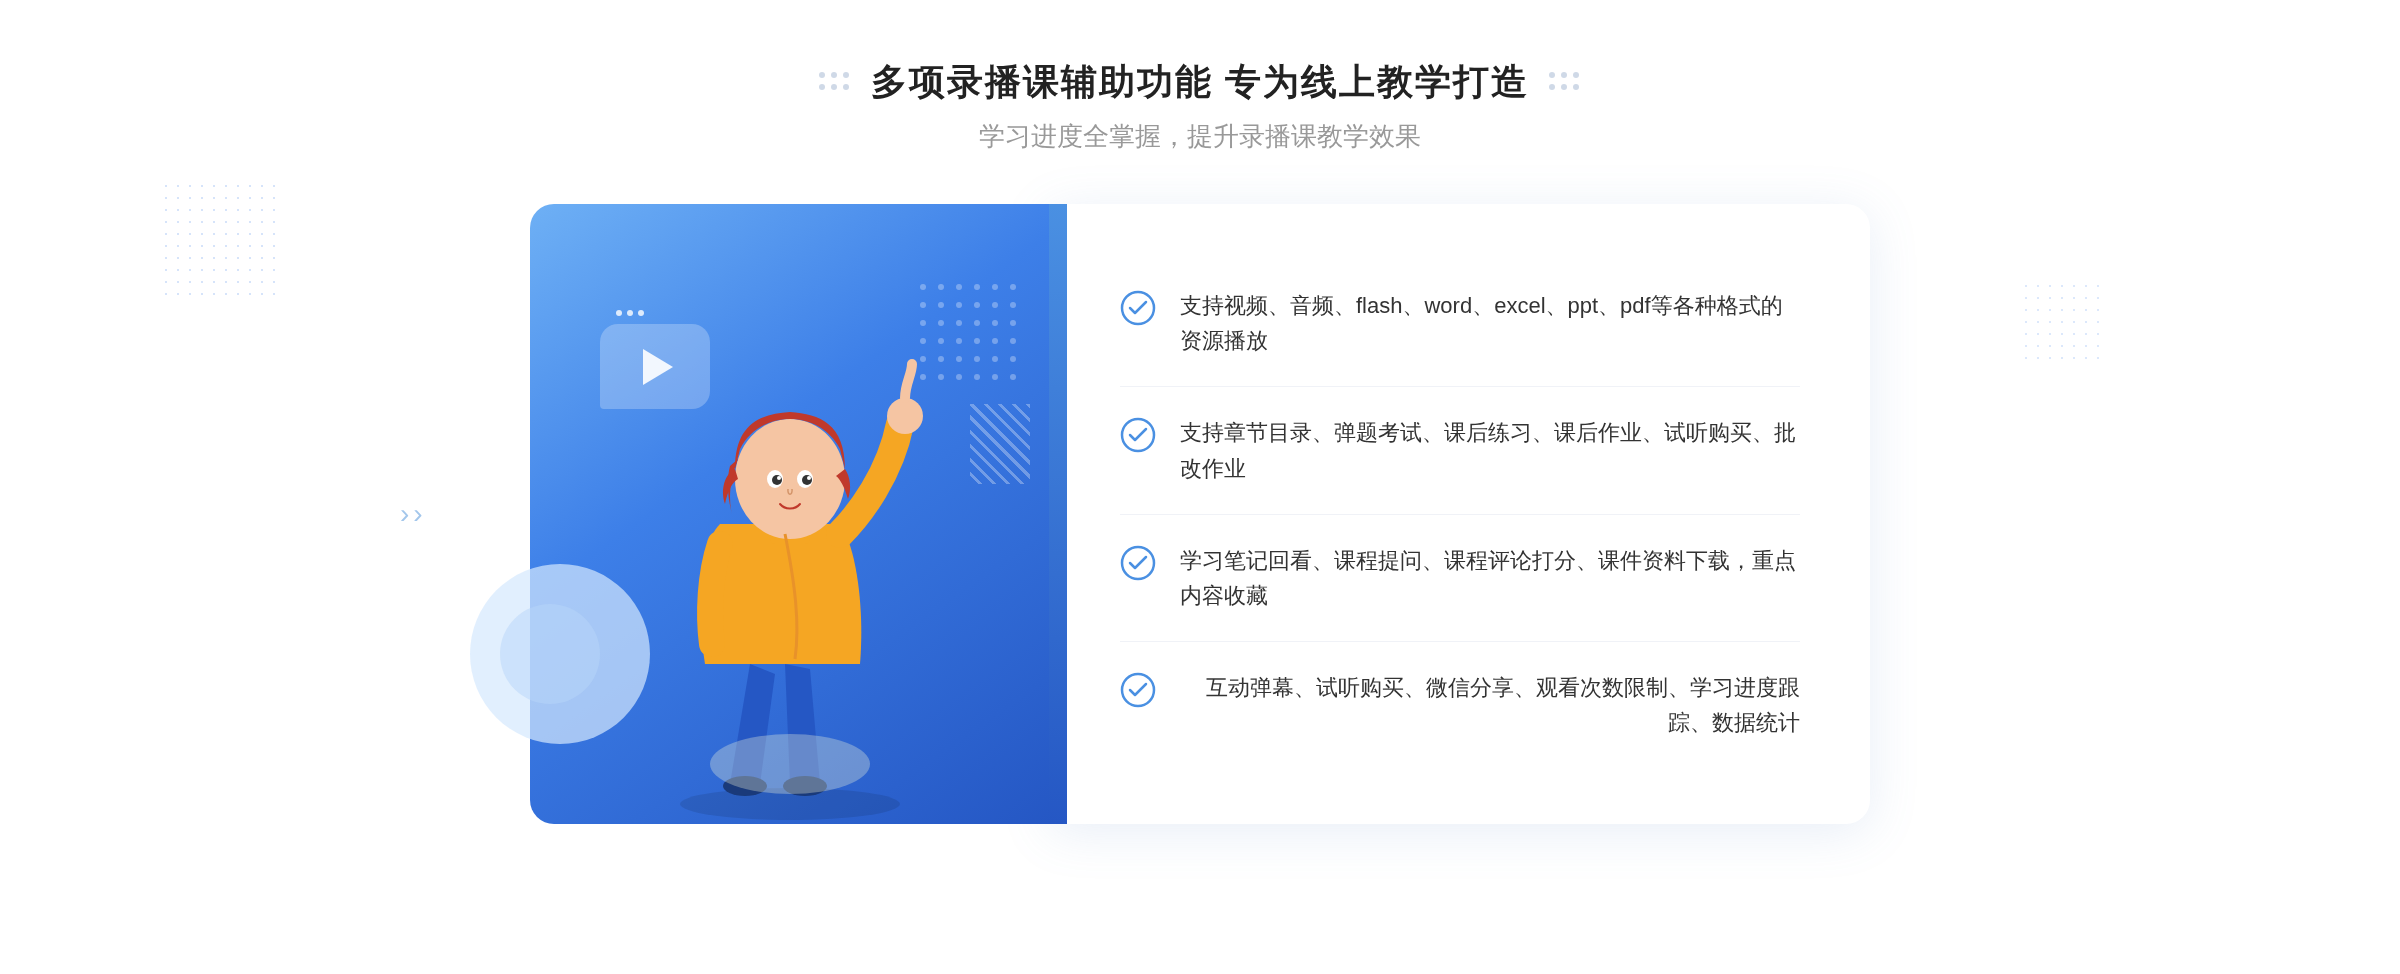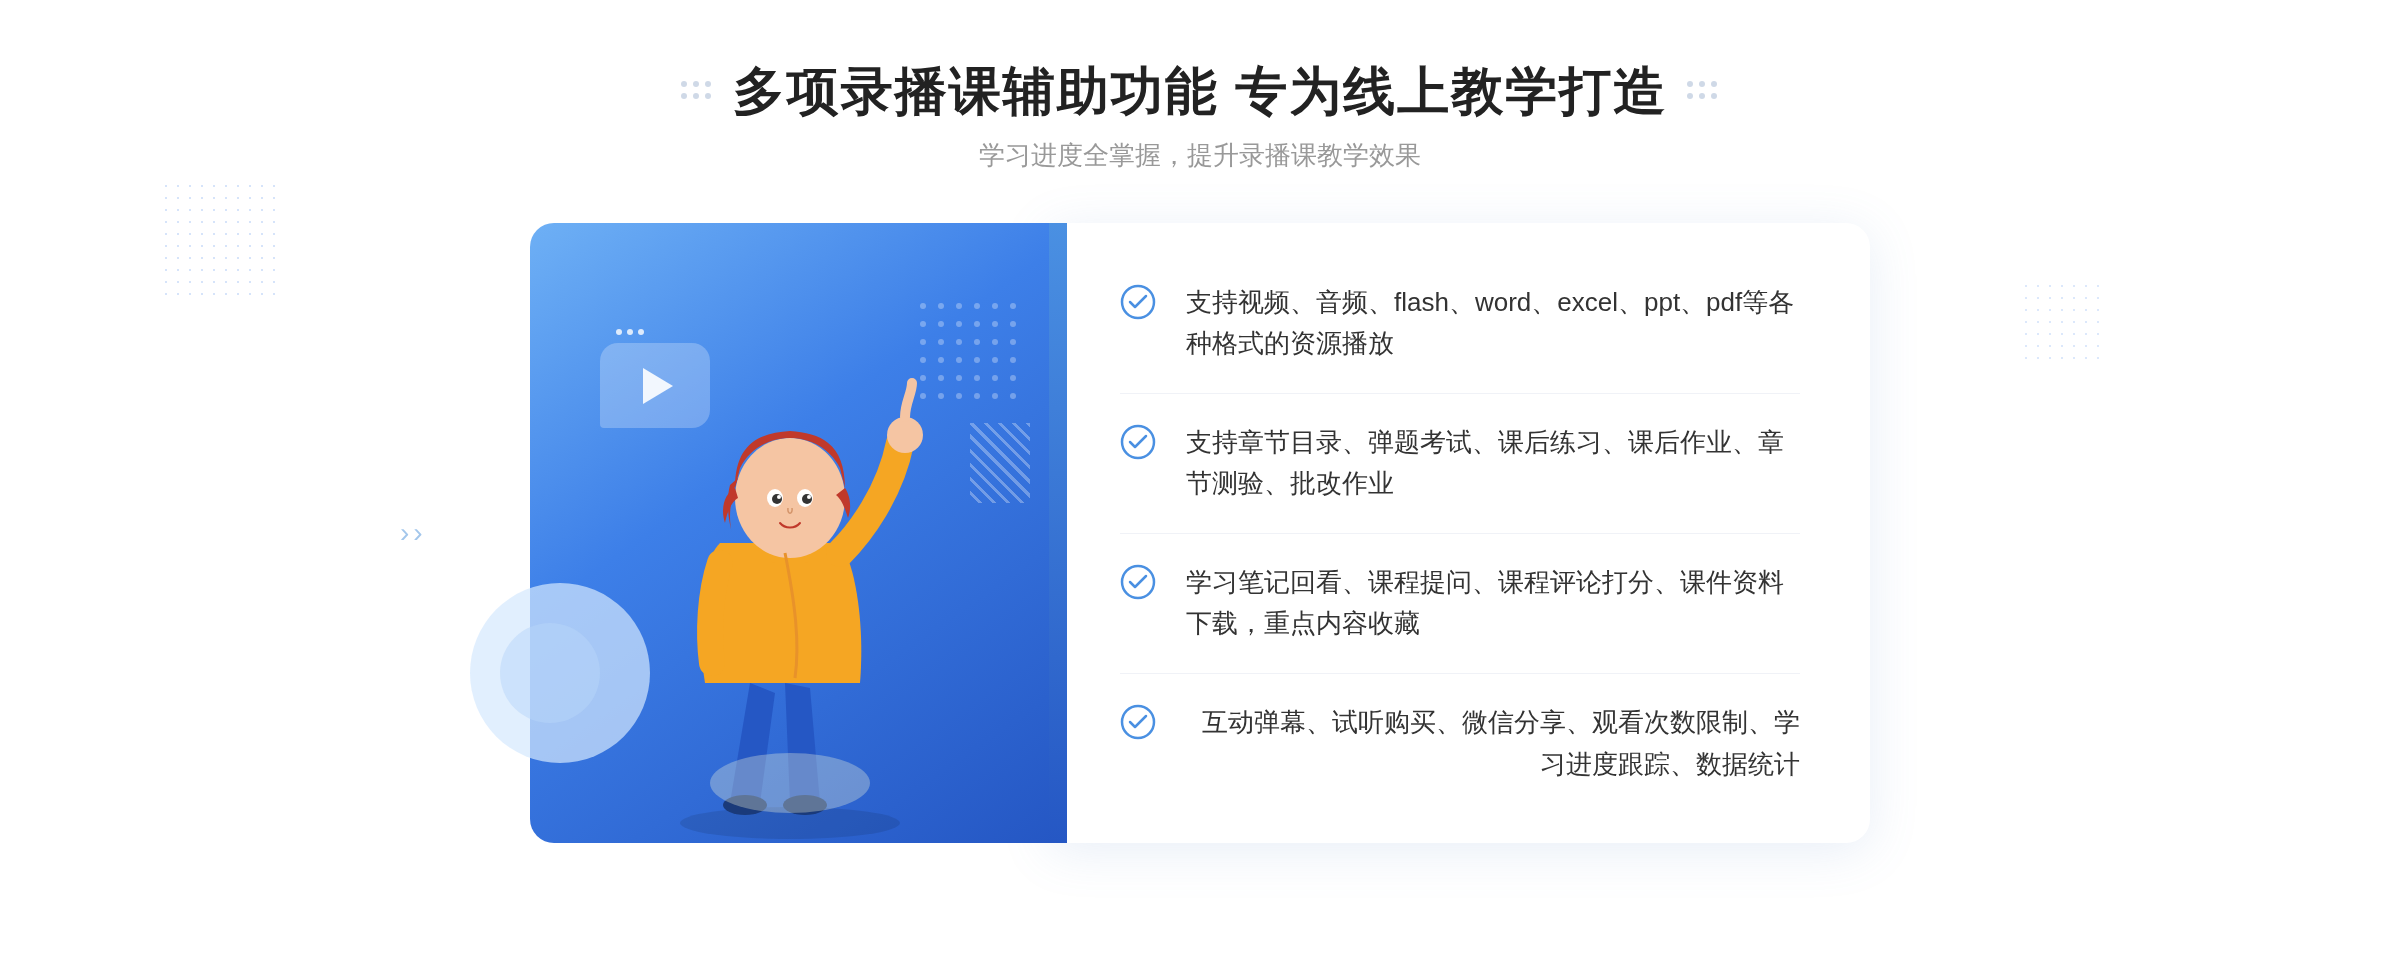--- a/index.html
+++ b/index.html
@@ -67,21 +67,21 @@
       opacity: 0.5;
     }
     .decorator-dots span {
       width: 6px;
       height: 6px;
       background: #a0b4d0;
       border-radius: 50%;
       display: block;
     }
     .main-title {
-      font-size: 52px;
+      font-size: 36px;
       font-weight: 700;
       color: #222222;
       letter-spacing: 2px;
       line-height: 1.2;
     }
     .sub-title {
       font-size: 26px;
       color: #999999;
       margin-top: 16px;
       font-weight: 400;
@@ -269,25 +269,24 @@
       height: 36px;
       flex-shrink: 0;
       margin-top: 2px;
     }
     .check-icon svg {
       width: 36px;
       height: 36px;
     }
 
     .feature-text {
-      font-size: 26px;
+      font-size: 22px;
       color: #333333;
       line-height: 1.6;
       font-weight: 400;
-      margin-left: 6px;
     }
 
     
     .connector-bar {
       position: absolute;
       left: 519px;
       top: 0;
       width: 18px;
       height: 620px;
       background: linear-gradient(to bottom, #4a90e2, #2557c4);
@@ -449,21 +448,21 @@
         <span class="feature-text">支持视频、音频、flash、word、excel、ppt、pdf等各种格式的资源播放</span>
       </div>
 
       <div class="feature-item">
         <div class="check-icon">
           <svg viewBox="0 0 36 36" fill="none" xmlns="http://www.w3.org/2000/svg">
             <circle cx="18" cy="18" r="16" stroke="#4a90e2" stroke-width="2.5" fill="none"></circle>
             <path d="M10 18 L15 23 L26 12" stroke="#4a90e2" stroke-width="2.5" stroke-linecap="round" stroke-linejoin="round" fill="none"></path>
           </svg>
         </div>
-        <span class="feature-text">支持章节目录、弹题考试、课后练习、课后作业、章节测验、批改作业</span>
+        <span class="feature-text">支持章节目录、弹题考试、课后练习、课后作业、试听购买、批改作业</span>
       </div>
 
       <div class="feature-item">
         <div class="check-icon">
           <svg viewBox="0 0 36 36" fill="none" xmlns="http://www.w3.org/2000/svg">
             <circle cx="18" cy="18" r="16" stroke="#4a90e2" stroke-width="2.5" fill="none"></circle>
             <path d="M10 18 L15 23 L26 12" stroke="#4a90e2" stroke-width="2.5" stroke-linecap="round" stroke-linejoin="round" fill="none"></path>
           </svg>
         </div>
         <span class="feature-text">学习笔记回看、课程提问、课程评论打分、课件资料下载，重点内容收藏</span>

